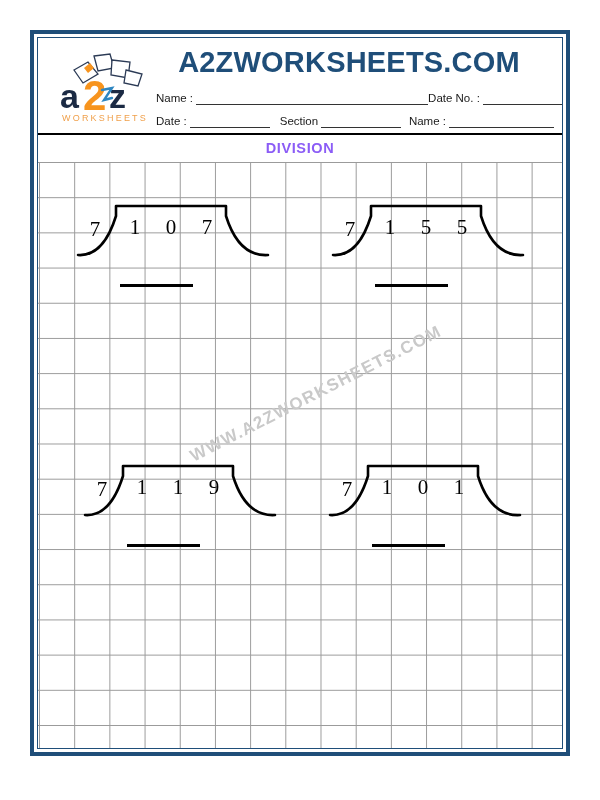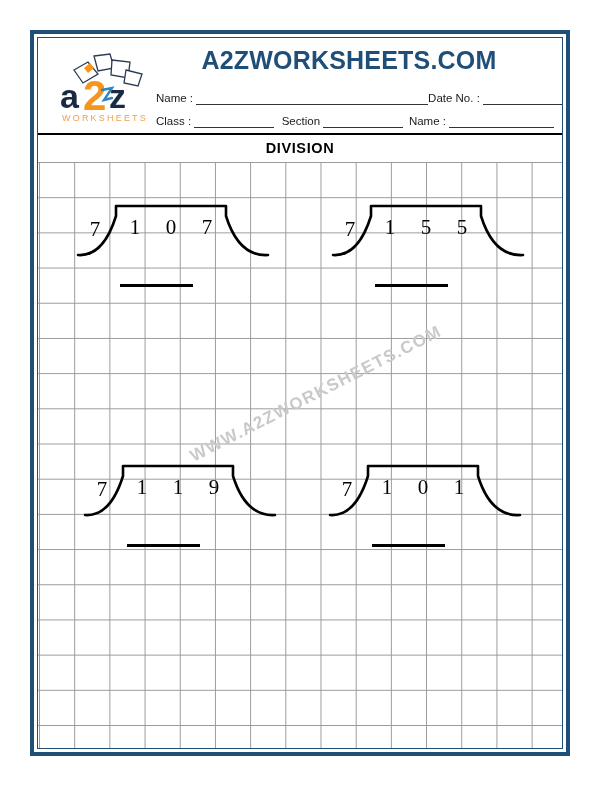--- a/index.html
+++ b/index.html
@@ -53,21 +53,21 @@
     width: 96px;
     height: 76px;
   }
 
   #brand-title {
     position: absolute;
     left: 110px;
     top: 8px;
     width: 402px;
     text-align: center;
-    font-size: 25px;
+    font-size: 29px;
     font-weight: bold;
     letter-spacing: 0.2px;
     color: #1f4e79;
     font-family: "Liberation Sans", sans-serif;
   }
 
   #fields {
     position: absolute;
     left: 118px;
     top: 44px;
@@ -105,21 +105,21 @@
 
   
   #subject {
     position: relative;
     height: 27px;
     line-height: 27px;
     text-align: center;
     font-size: 14.5px;
     font-weight: bold;
     letter-spacing: 0.6px;
-    color: #000000;
+    color: #8b5cf6;
   }
 
   
   #grid-area {
     position: absolute;
     left: 0;
     right: 0;
     top: 124px;
     bottom: 0;
     overflow: hidden;
@@ -232,21 +232,21 @@
           </div>
           <span class="gap-col"></span>
           <div class="field">
             <span class="field-label">Date No. :</span>
             <span class="rule w-roll"></span>
           </div>
         </div>
 
         <div class="field-row">
           <div class="field">
-            <span class="field-label">Class :</span>
+            <span class="field-label">Date :</span>
             <span class="rule w-class"></span>
           </div>
           <span class="gap-sec"></span>
           <div class="field">
             <span class="field-label">Section</span>
             <span class="rule w-sec"></span>
           </div>
           <span class="gap-col"></span>
           <div class="field">
             <span class="field-label">Name :</span>

